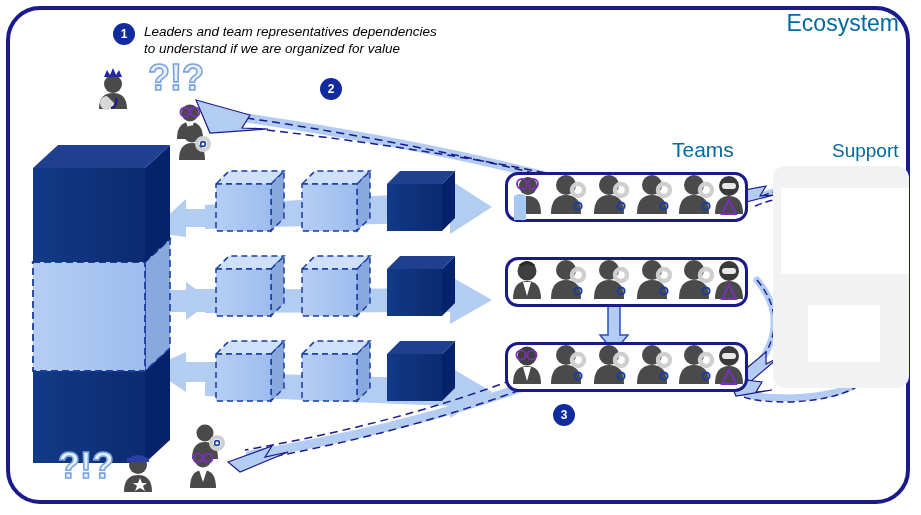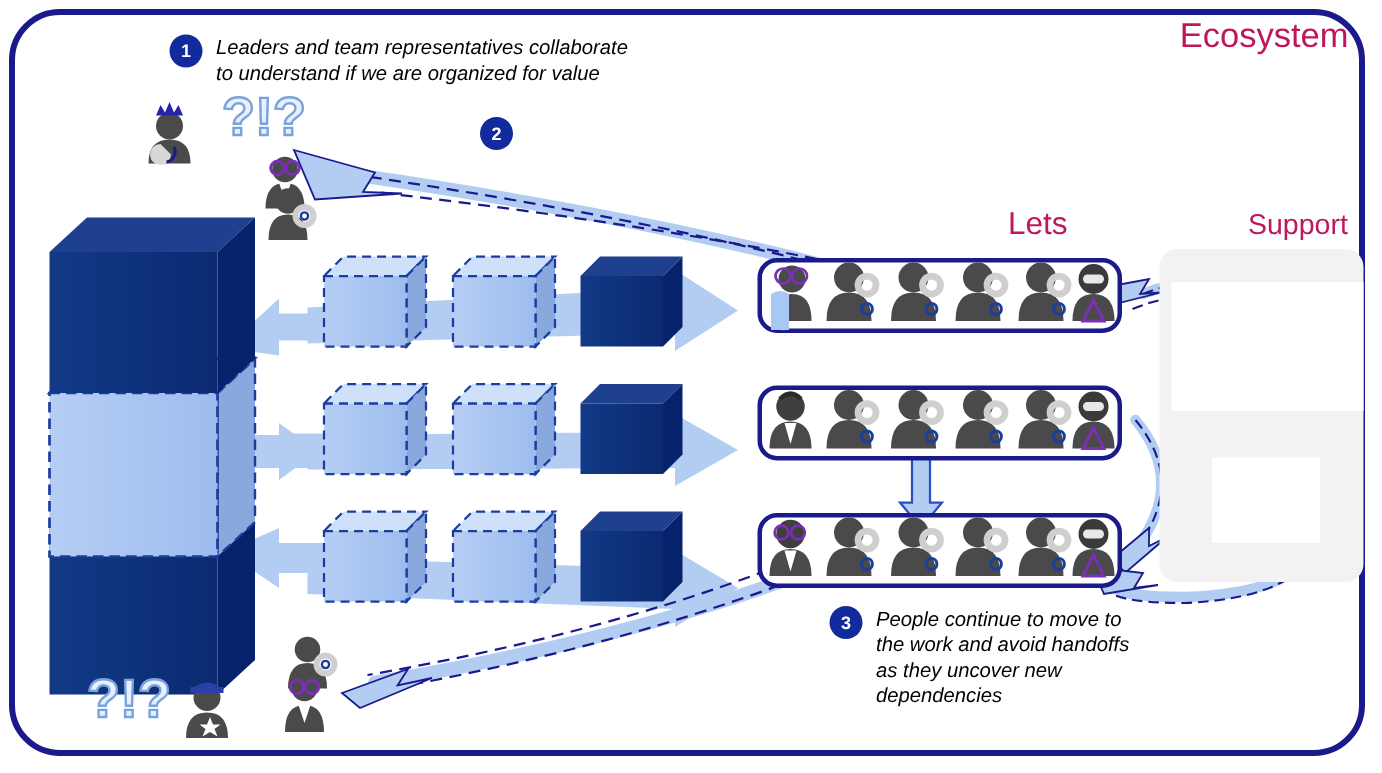--- a/index.html
+++ b/index.html
@@ -26,21 +26,21 @@
     top: 6px;
     width: 904px;
     height: 498px;
     border: 4px solid #1a1a8c;
     border-radius: 34px;
     box-sizing: border-box;
     background: transparent;
   }
   .label-heading {
     position: absolute;
-    color: #be185d;
+    color: #0369a1;
     font-size: 21px;
     font-family: "Liberation Sans", sans-serif;
     white-space: nowrap;
   }
   #ecosystem-title { right: 22px; top: 10px; font-size: 23px; }
   #teams-title { left: 672px; top: 138px; }
   #support-title { left: 832px; top: 140px; font-size: 19px; text-align: center; }
 
   
   .callout {
@@ -537,32 +537,28 @@
       <g>
           <circle cx="729" cy="356" r="10" fill="#3a3a3a"></circle>
           <path d="M715 384 q0 -18 14 -18 q14 0 14 18 z" fill="#4a4a4a"></path>
           <rect x="722" y="353" width="14" height="6" rx="3" fill="#e8e8e8"></rect>
           <path d="M729 370 l-7 14 l14 0 z" fill="none" stroke="#7b2fb5" stroke-width="2"></path>
         </g>
     </g>
   </svg>
 
   <div class="label-heading" id="ecosystem-title">Ecosystem</div>
-  <div class="label-heading" id="teams-title">Lets</div>
+  <div class="label-heading" id="teams-title">Teams</div>
   <div class="label-heading" id="support-title">Support</div>
 
   <div class="callout" id="callout-1">
     <div class="badge">1</div>
-    <div class="callout-text">Leaders and team representatives  collaborate
+    <div class="callout-text">Leaders and team representatives  dependencies
 to understand if we are organized  for value</div>
   </div>
   <div class="callout" id="callout-2">
     <div class="badge">2</div>
   </div>
   <div class="callout" id="callout-3">
     <div class="badge">3</div>
-    <div class="callout-text">People continue to move to
-the work  and avoid  handoffs
-as they uncover  new
-dependencies</div>
   </div>
 
 </div>
 
 </body></html>

